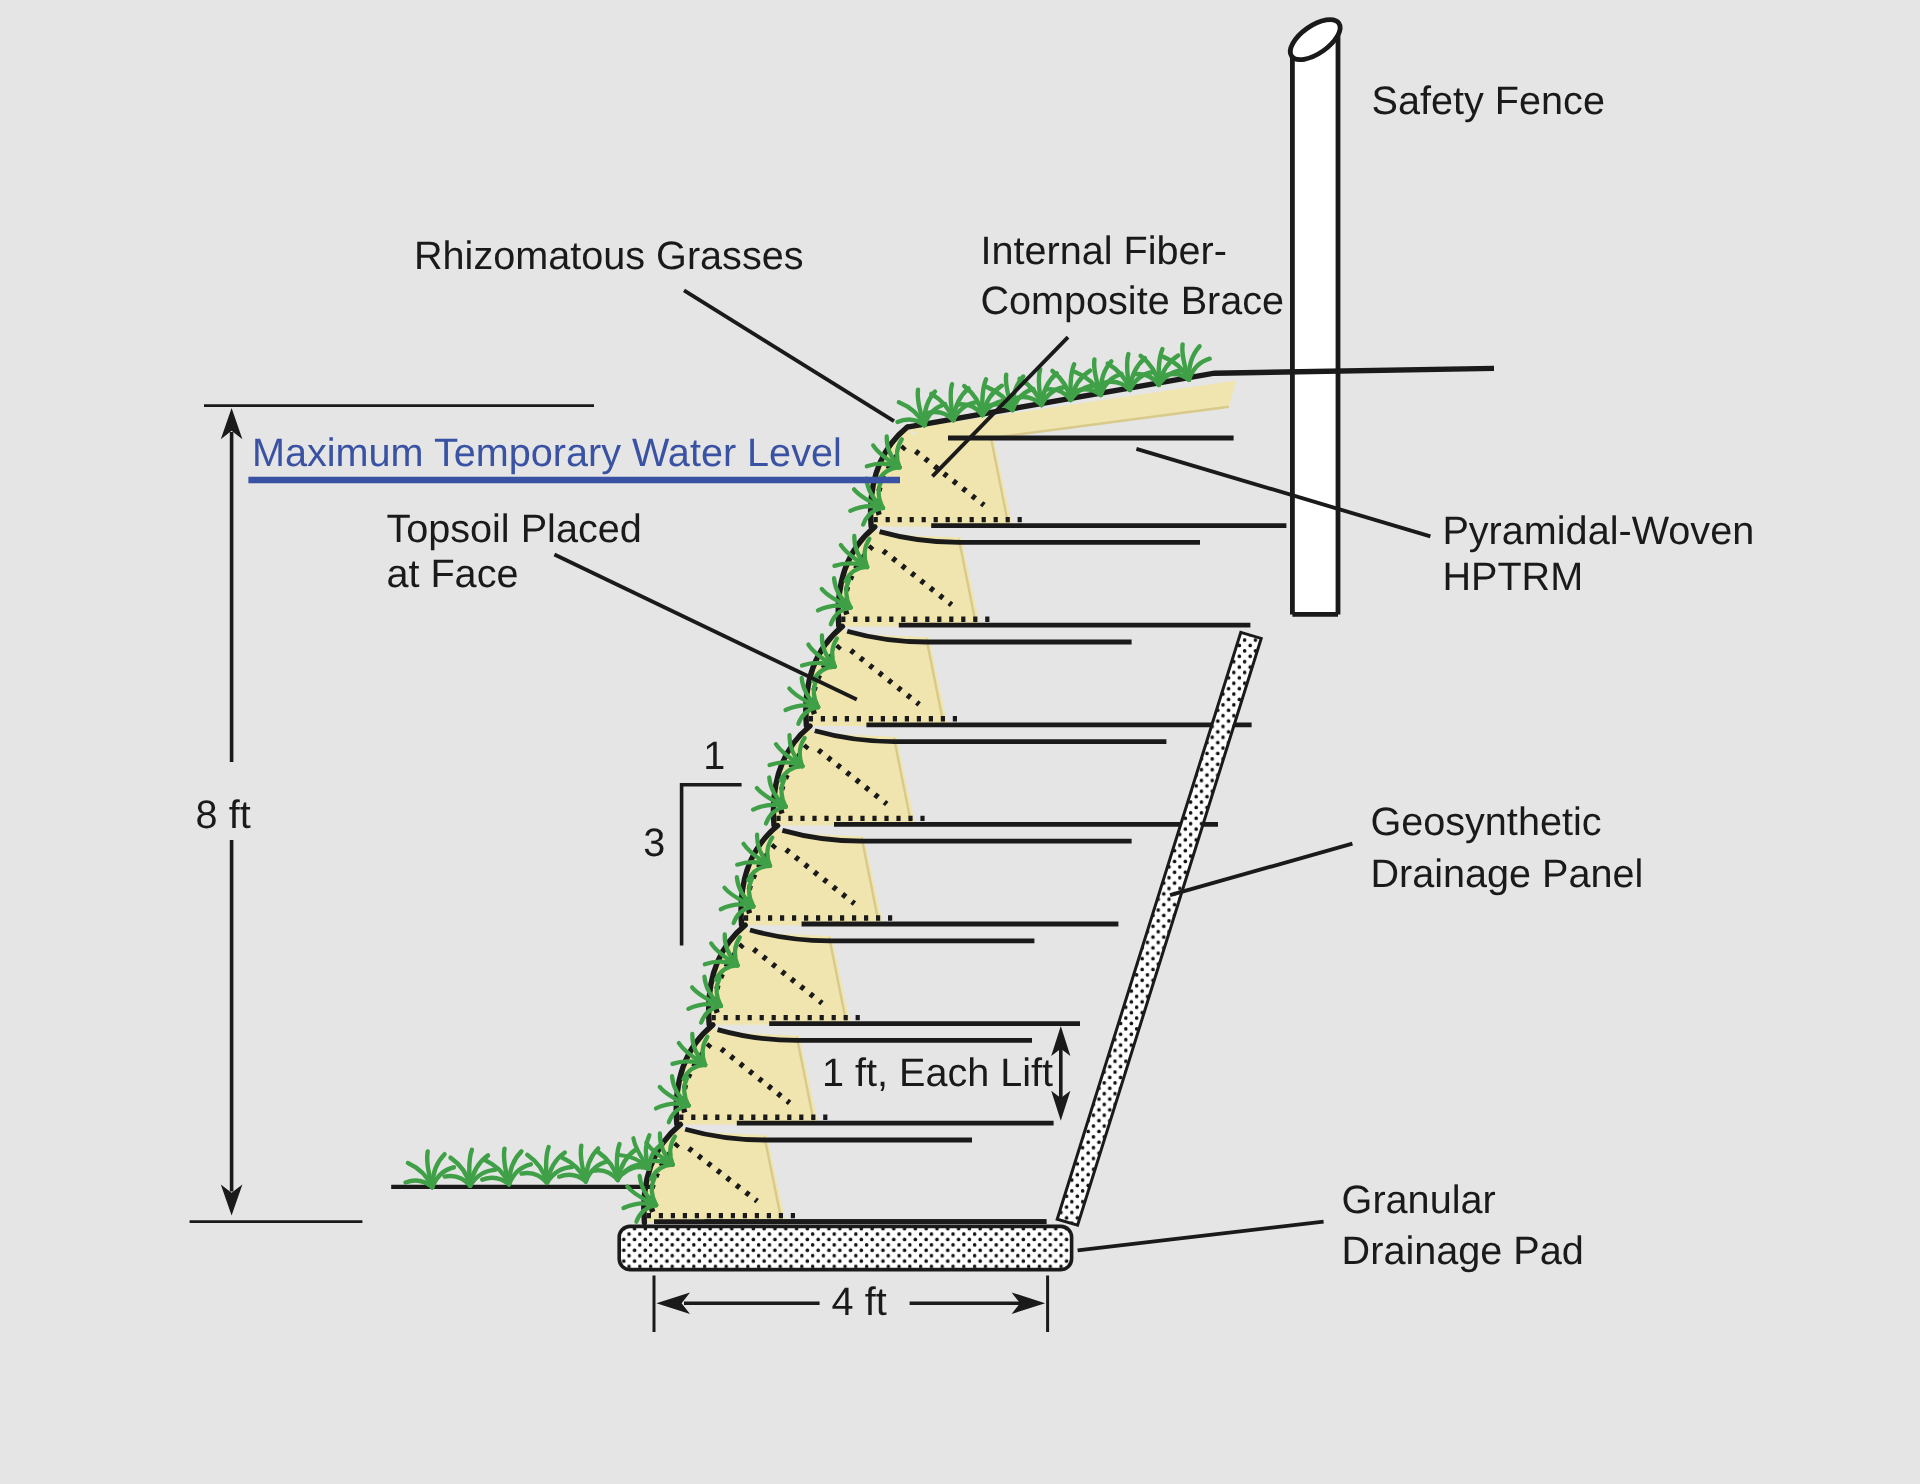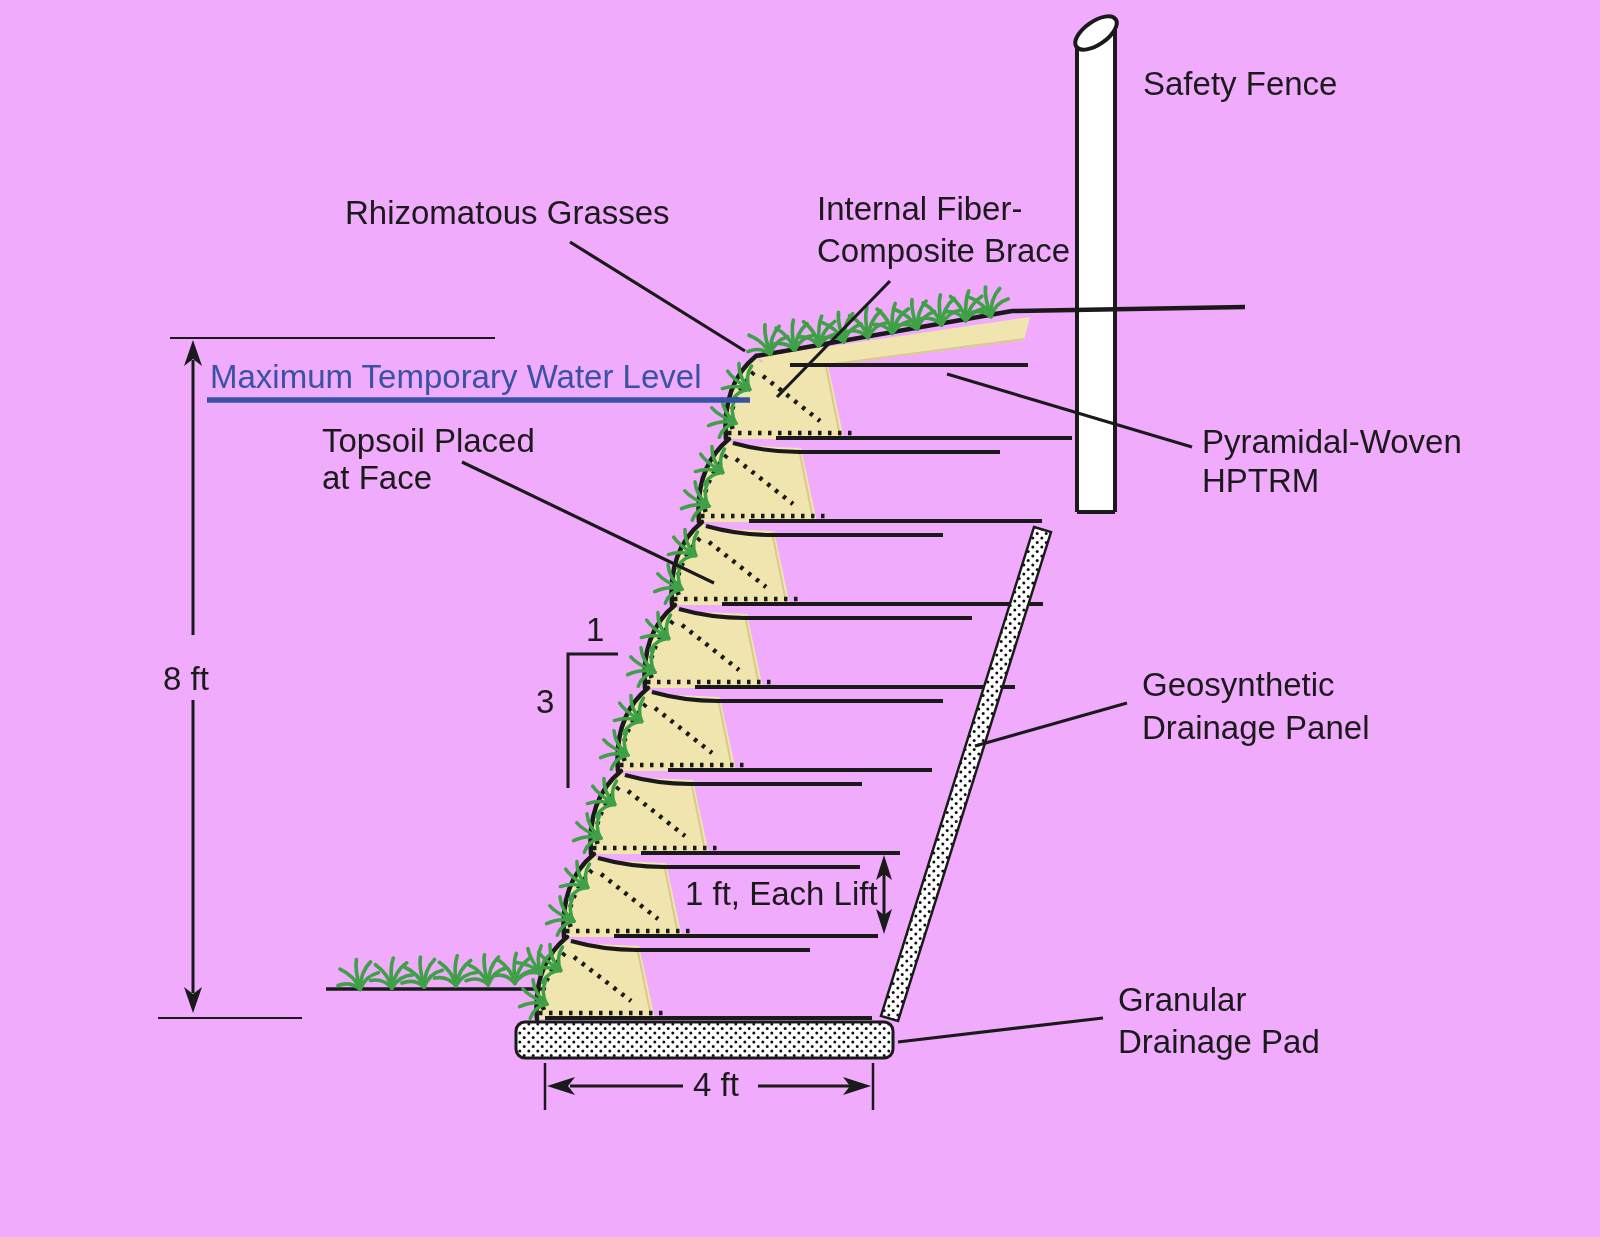--- a/index.html
+++ b/index.html
@@ -3,21 +3,21 @@
 <meta charset="utf-8">
 <style>
   :root{
     --water-blue:#3952A3;
     --tan:#F0E5AF;
     --tan-edge:#D8CA8C;
     --grass:#3FA047;
     --ink:#1A1A1A;
   }
   html,body{margin:0;padding:0;background:#ffffff;}
-  #stage{position:relative;width:1600px;height:1237px;background:#f0abfc;overflow:hidden;
+  #stage{position:relative;width:1600px;height:1237px;background:#e5e5e5;overflow:hidden;
          font-family:"Liberation Sans", sans-serif;}
   svg{position:absolute;left:0;top:0;}
   text.lbl{font-family:"Liberation Sans", sans-serif;font-size:33px;fill:var(--ink);}
   text.lbl-blue{font-family:"Liberation Sans", sans-serif;font-size:33px;fill:var(--water-blue);}
   .blackline{stroke:var(--ink);fill:none;}
   .dotted{stroke:var(--ink);fill:none;stroke-width:4.5;stroke-dasharray:3.5 6.5;}
   .tanfill{fill:var(--tan);stroke:none;}
   .tanedge{stroke:var(--tan-edge);stroke-width:2;fill:none;}
   .grassline{stroke:var(--grass);stroke-width:3.2;fill:none;stroke-linecap:round;}
 </style>

